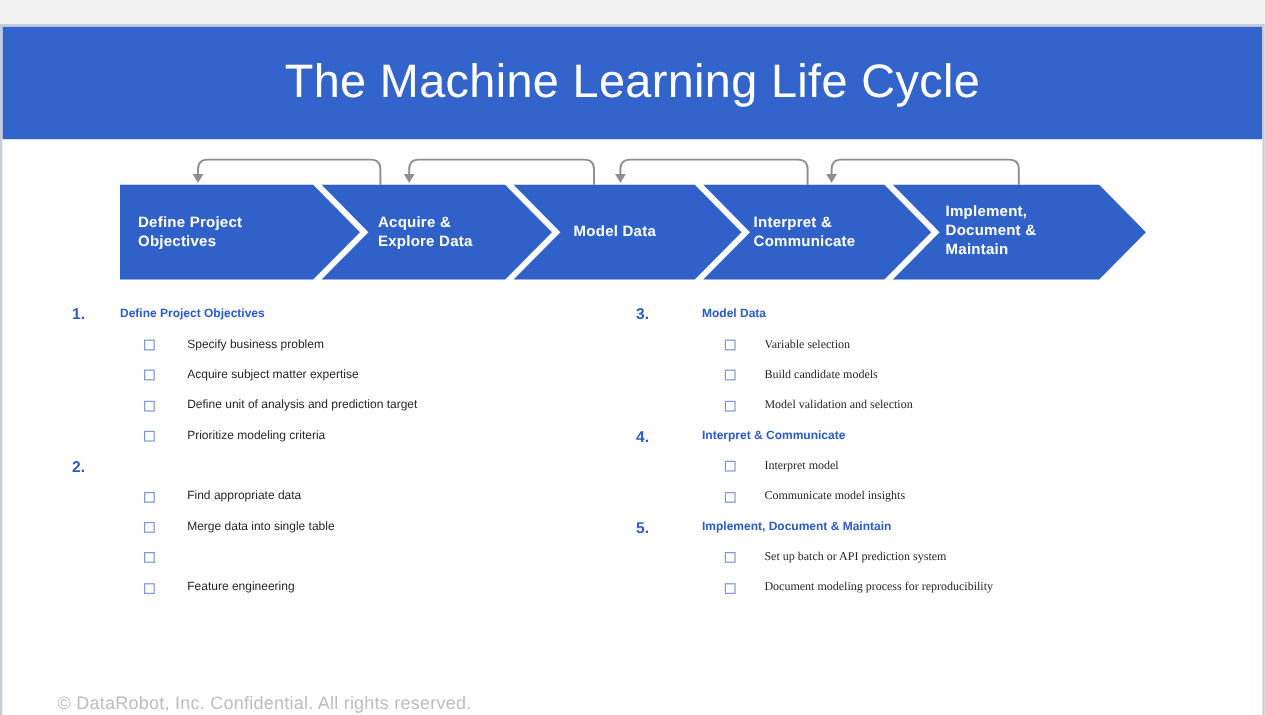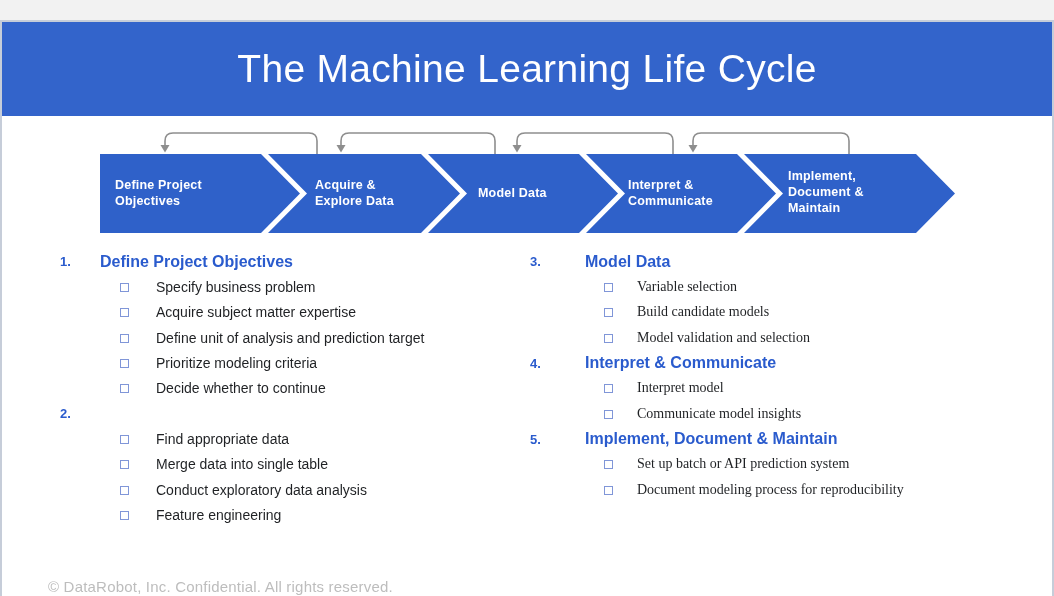--- a/index.html
+++ b/index.html
@@ -25,30 +25,30 @@
     line-height:16px;letter-spacing:.2px;white-space:nowrap;
   }
 
   .col{position:absolute;top:227px;}
   .col.c1{left:58px;width:450px;}
   .col.c2{left:528px;width:500px;}
   .row{display:flex;align-items:center;height:25.35px;}
   .num{font-weight:700;color:#2a5bcd;font-size:13px;}
   .c1 .num{width:40px;}
   .c2 .num{width:55px;}
-  .htext{font-weight:700;color:#2a5bcd;font-size:16px;white-space:nowrap;}
+  .htext{font-weight:700;color:#2a5bcd;font-size:10px;white-space:nowrap;}
   .c1 .item{padding-left:60px;}
   .c2 .item{padding-left:74px;font-family:Liberation Serif, serif;}
   .bullet{
     width:7px;height:7px;border:1px solid #8096d8;box-sizing:content-box;
     flex:0 0 auto;margin-top:1px;
   }
   .c1 .bullet{margin-right:27px;}
   .c2 .bullet{margin-right:24px;}
-  .itext{color:#1f2124;font-size:14px;white-space:nowrap;}
+  .itext{color:#1f2124;font-size:10px;white-space:nowrap;}
 
   .footer{
     position:absolute;left:46px;top:556px;font-size:15px;color:#bdbdbd;
     letter-spacing:.2px;
   }
 </style>
 </head>
 <body>
 
 <div class="page">
@@ -118,38 +118,33 @@
       <span class="itext">Acquire subject matter expertise</span>
     </div>
     <div class="row item">
       <span class="bullet"></span>
       <span class="itext">Define unit of analysis and prediction target</span>
     </div>
     <div class="row item">
       <span class="bullet"></span>
       <span class="itext">Prioritize modeling criteria</span>
     </div>
-    <div class="row item">
-      <span class="bullet"></span>
-      <span class="itext">Decide whether to continue</span>
-    </div>
     <div class="row">
       <span class="num">2.</span>
     </div>
     <div class="row item">
       <span class="bullet"></span>
       <span class="itext">Find appropriate data</span>
     </div>
     <div class="row item">
       <span class="bullet"></span>
       <span class="itext">Merge data into single table</span>
     </div>
     <div class="row item">
       <span class="bullet"></span>
-      <span class="itext">Conduct exploratory data analysis</span>
     </div>
     <div class="row item">
       <span class="bullet"></span>
       <span class="itext">Feature engineering</span>
     </div>
   </div>
 
   <div class="col c2">
     <div class="row">
       <span class="num">3.</span>

